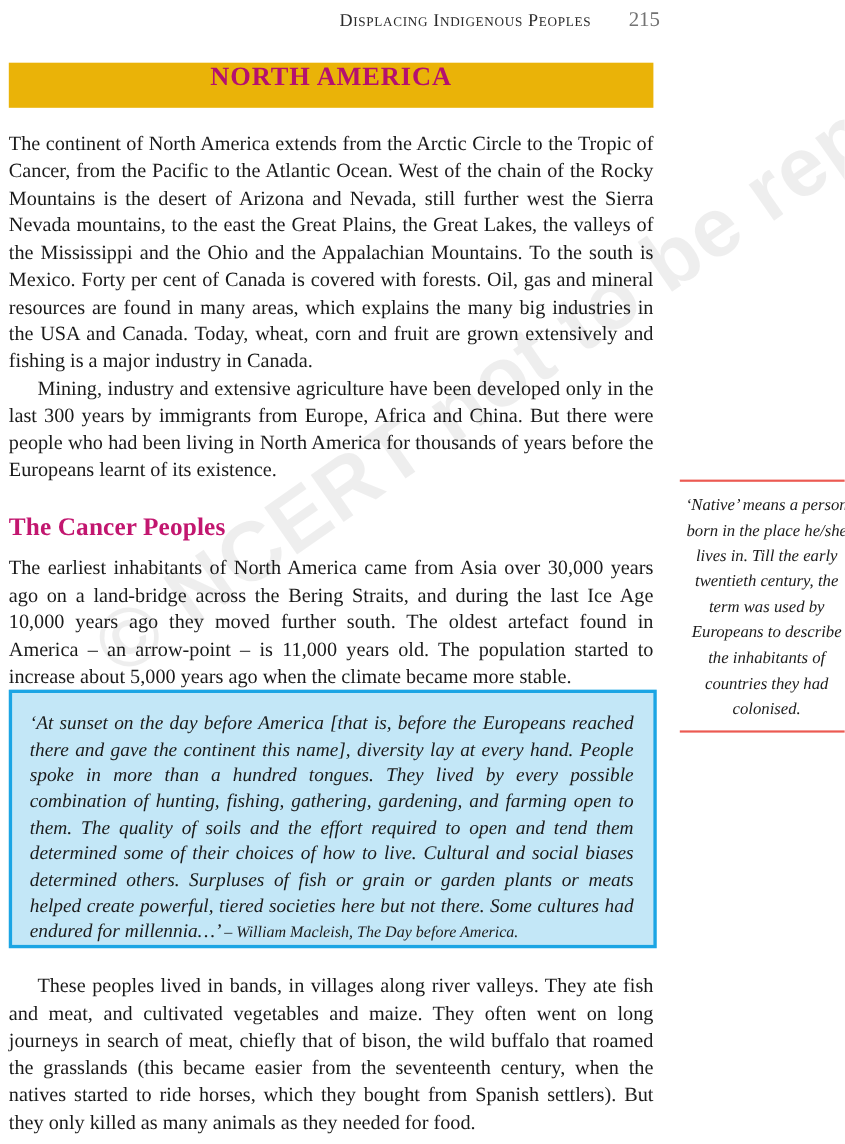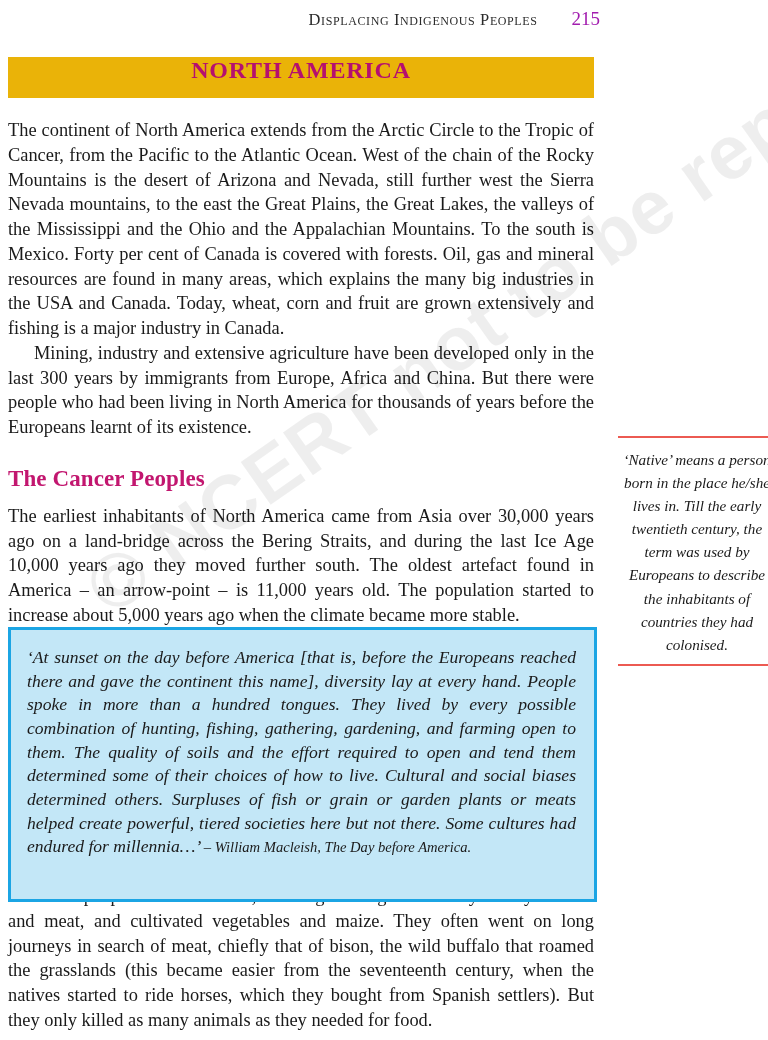--- a/index.html
+++ b/index.html
@@ -54,21 +54,21 @@
     font-variant: small-caps;
     font-size: 16.5px;
     letter-spacing: 0.6px;
     color: #2b2b2b;
     margin-left: 41px;
   }
   #running-head .rh-page {
     display: inline-block;
     margin-left: 30px;
     font-size: 19px;
-    color: #a21caf;
+    color: #737373;
     font-family: Liberation Serif, serif;
   }
 
   
   #section-banner {
     position: absolute;
     left: 8px;
     top: 57px;
     width: 586px;
     height: 41px;
@@ -114,21 +114,21 @@
     margin: 26px 0 12px 0;
     letter-spacing: 0.1px;
   }
 
   
   #quote-box {
     position: absolute;
     left: 8px;
     top: 627px;
     width: 589px;
-    height: 275px;
+    height: 235px;
     box-sizing: border-box;
     background: #c3e7f7;
     border: 3px solid #1ba5e4;
     z-index: 3;
   }
   #quote-box .quote-inner {
     padding: 16px 18px 0 16px;
   }
   #quote-text {
     font-style: italic;

